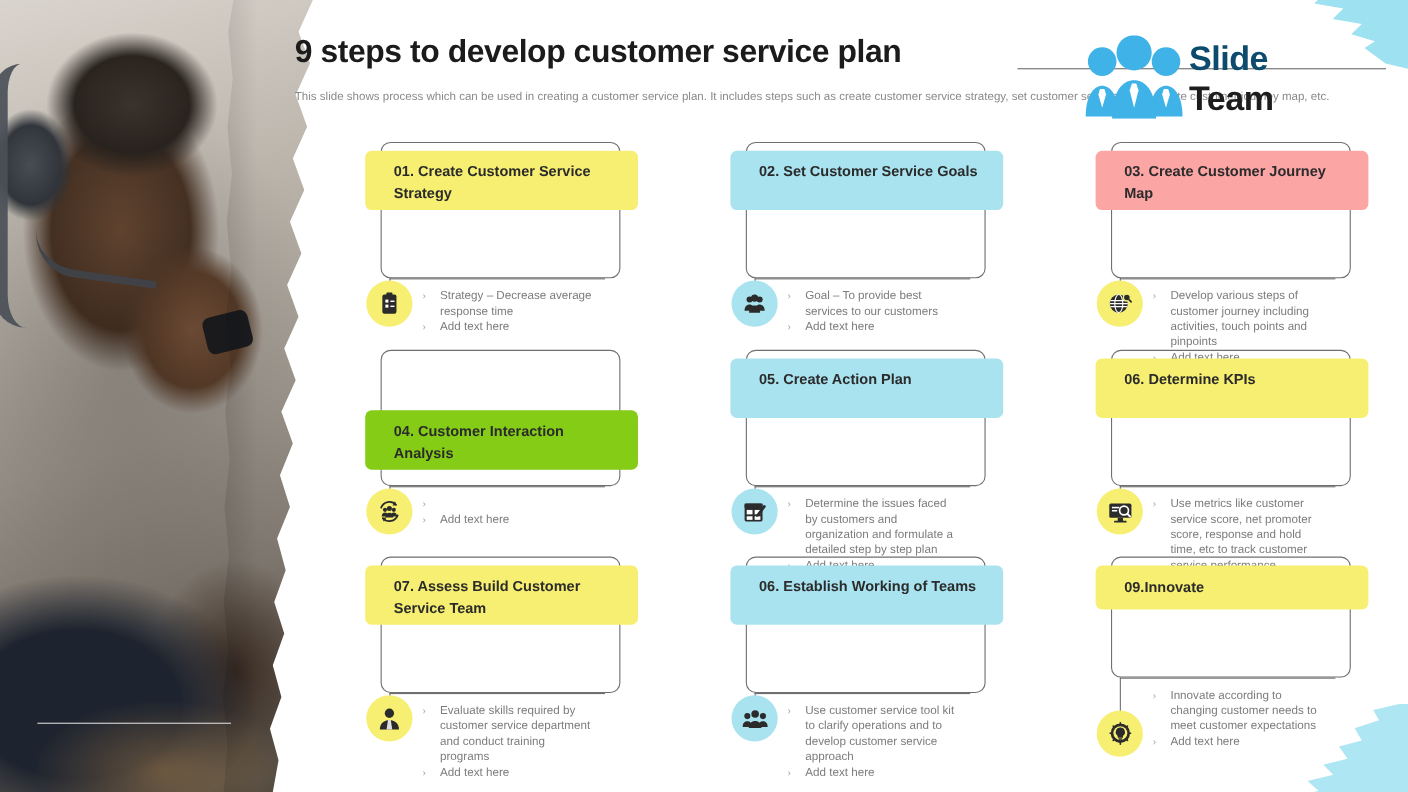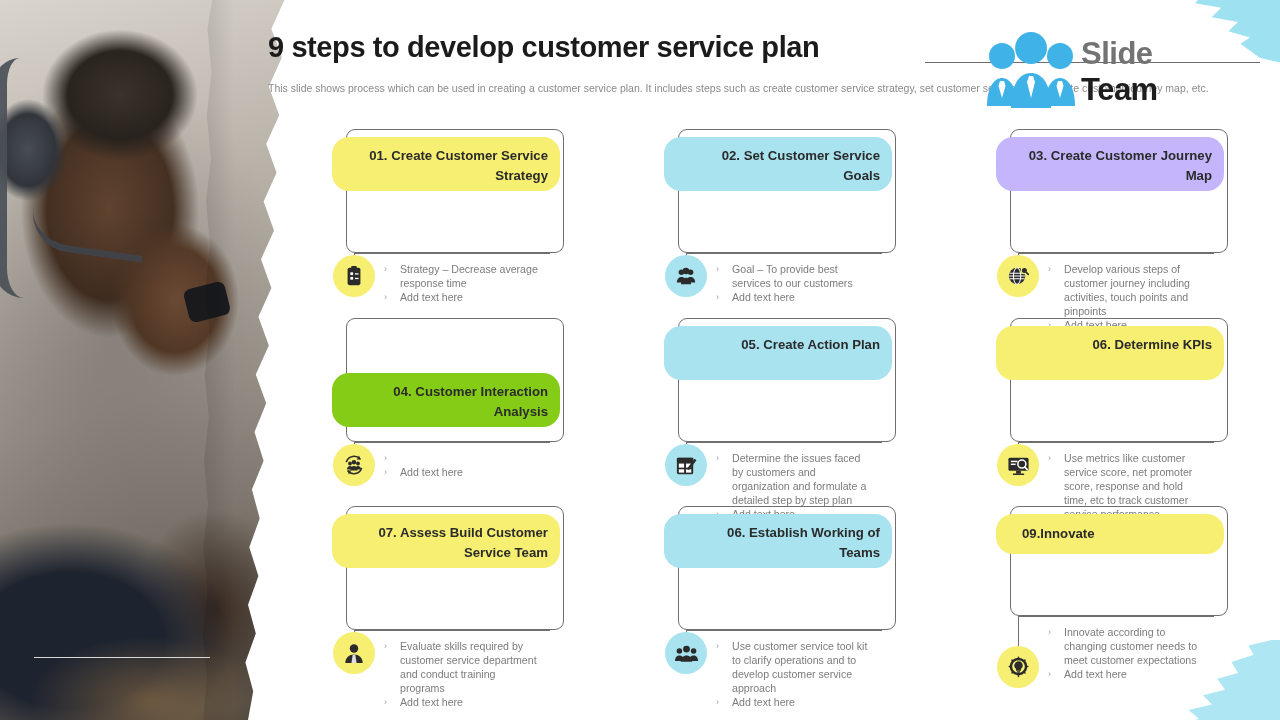--- a/index.html
+++ b/index.html
@@ -182,21 +182,21 @@
     position: absolute;
     left: 985px; top: 30px;
     width: 195px; height: 82px;
   }
   .logo-people { position: absolute; left: 0; top: 2px; }
   .logo-slide {
     position: absolute;
     left: 96px; top: 6px;
     font-size: 31px;
     font-weight: bold;
-    color: #737373;
+    color: #0c4a6e;
     letter-spacing: -0.5px;
   }
   .logo-team {
     position: absolute;
     left: 96px; top: 42px;
     font-size: 31px;
     font-weight: bold;
     color: #1d1d1d;
     letter-spacing: -0.5px;
   }
@@ -210,28 +210,27 @@
     position: absolute;
     left: 14px; top: 0;
     width: 218px;
     border: 1px solid #6f6f6f;
     border-radius: 9px;
     background: transparent;
   }
   .card-head {
     position: absolute;
     left: 0; top: 8px;
-    width: 228px;
-    border-radius: 17px;
+    width: 248px;
+    border-radius: 6px;
     padding: 9px 12px 10px 26px;
     font-size: 13.2px;
     font-weight: bold;
     line-height: 20px;
     color: #2b2b2b;
-    text-align: right;
   }
   .card-head .num { font-weight: bold; }
 
   .connector-v {
     position: absolute;
     width: 1px;
     background: #6f6f6f;
   }
   .connector-h {
     position: absolute;
@@ -363,21 +362,21 @@
             <span class="bullet-text">Goal – To provide best services to our customers</span>
           </div>
           <div class="bullet-row">
             <span class="bullet-mark">›</span>
             <span class="bullet-text">Add text here</span>
           </div>
         </div>
       </div>
       <div class="card" style="left: 996px; top: 129px;">
         <div class="card-outline" style="height: 124px;"></div>
-        <div class="card-head" style="background: #c4b5fd; height: 54px;"><span class="num">03.</span> <span>Create Customer Journey Map</span></div>
+        <div class="card-head" style="background: #fca5a5; height: 54px;"><span class="num">03.</span> <span>Create Customer Journey Map</span></div>
         <div class="connector-v" style="left: 22px; top: 124px; height: 20px;"></div>
         <div class="connector-h" style="left: 22px; top: 124px; width: 196px;"></div>
         <div class="icon-circle" style="background: rgb(247, 239, 114); left: 1px; top: 126px;">
           <svg width="22" height="22" viewBox="0 0 24 24">
             <circle cx="11" cy="12" r="9" fill="#2b2b2b"></circle>
             <ellipse cx="11" cy="12" rx="4" ry="9" fill="none" stroke="#fff" stroke-width="1.1"></ellipse>
             <path d="M2.6 9h16.8M2.6 15h16.8M2 12h18" stroke="#fff" stroke-width="1.1"></path>
             <circle cx="19" cy="6" r="3.4" fill="#2b2b2b" stroke="#F7EF72" stroke-width="1.3"></circle>
             <path d="M21.3 8.3l2 2" stroke="#2b2b2b" stroke-width="1.8" stroke-linecap="round"></path>
           </svg>

